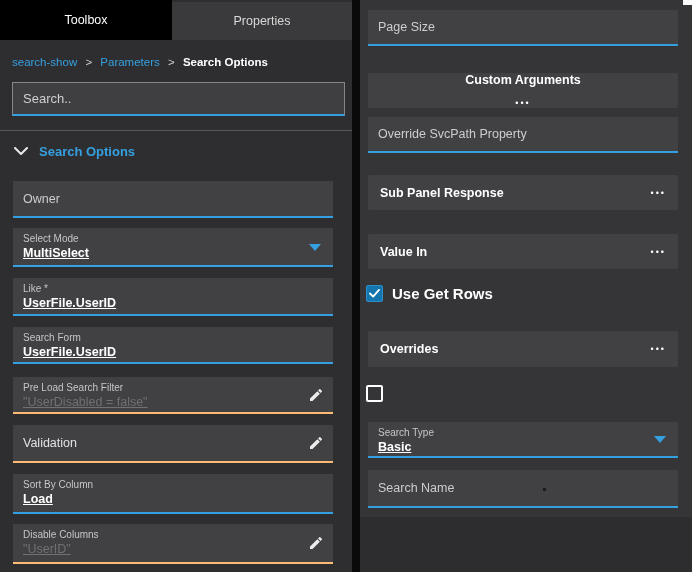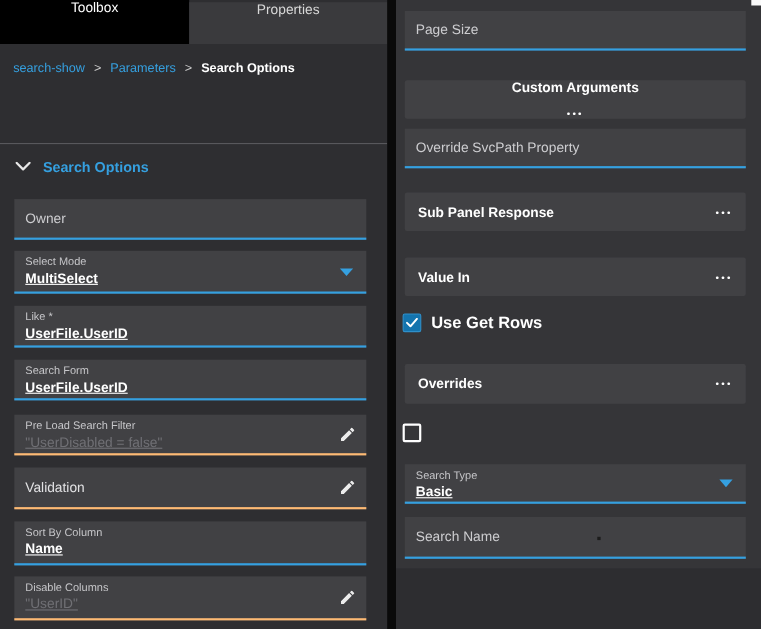--- a/index.html
+++ b/index.html
@@ -5,21 +5,21 @@
   html,body{margin:0;padding:0;background:#1e1e1e;}
   #app{position:relative;width:692px;height:572px;overflow:hidden;
        font-family:"Liberation Sans",sans-serif;background:#2e2e31;}
   
   .left-panel{position:absolute;left:0;top:0;width:352px;height:572px;background:#2e2e31;}
   .v-divider{position:absolute;left:352px;top:0;width:8px;height:572px;background:#0a0a0a;}
   .right-panel{position:absolute;left:360px;top:0;width:332px;height:517px;background:#353538;}
   .right-panel-bottom{position:absolute;left:360px;top:517px;width:332px;height:55px;background:#2d2d30;}
   .notch{position:absolute;left:683px;top:0;width:9px;height:5px;background:#fafafa;}
   
-  .tab{position:absolute;display:flex;justify-content:center;
+  .tab{position:absolute;display:flex;align-items:center;justify-content:center;
        font-size:12.5px;cursor:pointer;}
   .tab-toolbox{left:0;top:0;width:172px;height:40px;background:#000;color:#fff;}
   .tab-properties{left:172px;top:2px;width:180px;height:38px;background:#3a3a3d;color:#d8d8d8;}
   
   .crumbs{position:absolute;left:12px;top:56px;font-size:11.5px;white-space:nowrap;}
   .crumb-link{color:#35a0e0;cursor:pointer;}
   .crumb-sep{color:#cfcfcf;margin:0 5px;}
   .crumb-cur{color:#fff;font-weight:600;}
   
   .searchbox{position:absolute;left:12px;top:82px;width:333px;height:34px;box-sizing:border-box;
@@ -71,20 +71,23 @@
   </div>
 
   <div class="crumbs">
     <span class="crumb-link">search-show</span>
     <span class="crumb-sep">&gt;</span>
     <span class="crumb-link">Parameters</span>
     <span class="crumb-sep">&gt;</span>
     <span class="crumb-cur">Search Options</span>
   </div>
 
+  <div class="searchbox">
+    <input type="text" placeholder="Search.." style="">
+  </div>
 
   <div class="h-divider"></div>
 
   <div class="section-hdr">
     <span style="line-height:0;">
       <svg width="14" height="9" viewBox="0 0 14 9">
           <path d="M1 1l6 6 6-6" fill="none" stroke="#e8e8e8" stroke-width="2" stroke-linecap="round" stroke-linejoin="round"></path>
         </svg>
     </span>
     <span class="section-title">Search Options</span>
@@ -124,21 +127,21 @@
     <span class="lbl" style="color:#e2e2e4;">Validation</span>
     <span class="pencil">
       <svg width="16" height="16" viewBox="0 0 24 24">
           <path fill="#ececec" d="M3 17.25V21h3.75L17.81 9.94l-3.75-3.75L3 17.25zM20.71 7.04a1 1 0 0 0 0-1.41l-2.34-2.34a1 1 0 0 0-1.41 0l-1.83 1.83 3.75 3.75 1.83-1.83z"></path>
         </svg>
     </span>
   </div>
 
   <div class="f dual blue" style="left:13px;top:474px;width:320px;height:40px;">
     <span class="sm">Sort By Column</span>
-    <span class="val">Name</span>
+    <span class="val">Load</span>
   </div>
 
   <div class="f dual white" style="left:13px;top:524px;width:320px;height:40px;">
     <span class="sm">Disable Columns</span>
     <span class="val dim">"UserID"</span>
     <span class="pencil">
       <svg width="16" height="16" viewBox="0 0 24 24">
           <path fill="#ececec" d="M3 17.25V21h3.75L17.81 9.94l-3.75-3.75L3 17.25zM20.71 7.04a1 1 0 0 0 0-1.41l-2.34-2.34a1 1 0 0 0-1.41 0l-1.83 1.83 3.75 3.75 1.83-1.83z"></path>
         </svg>
     </span>

